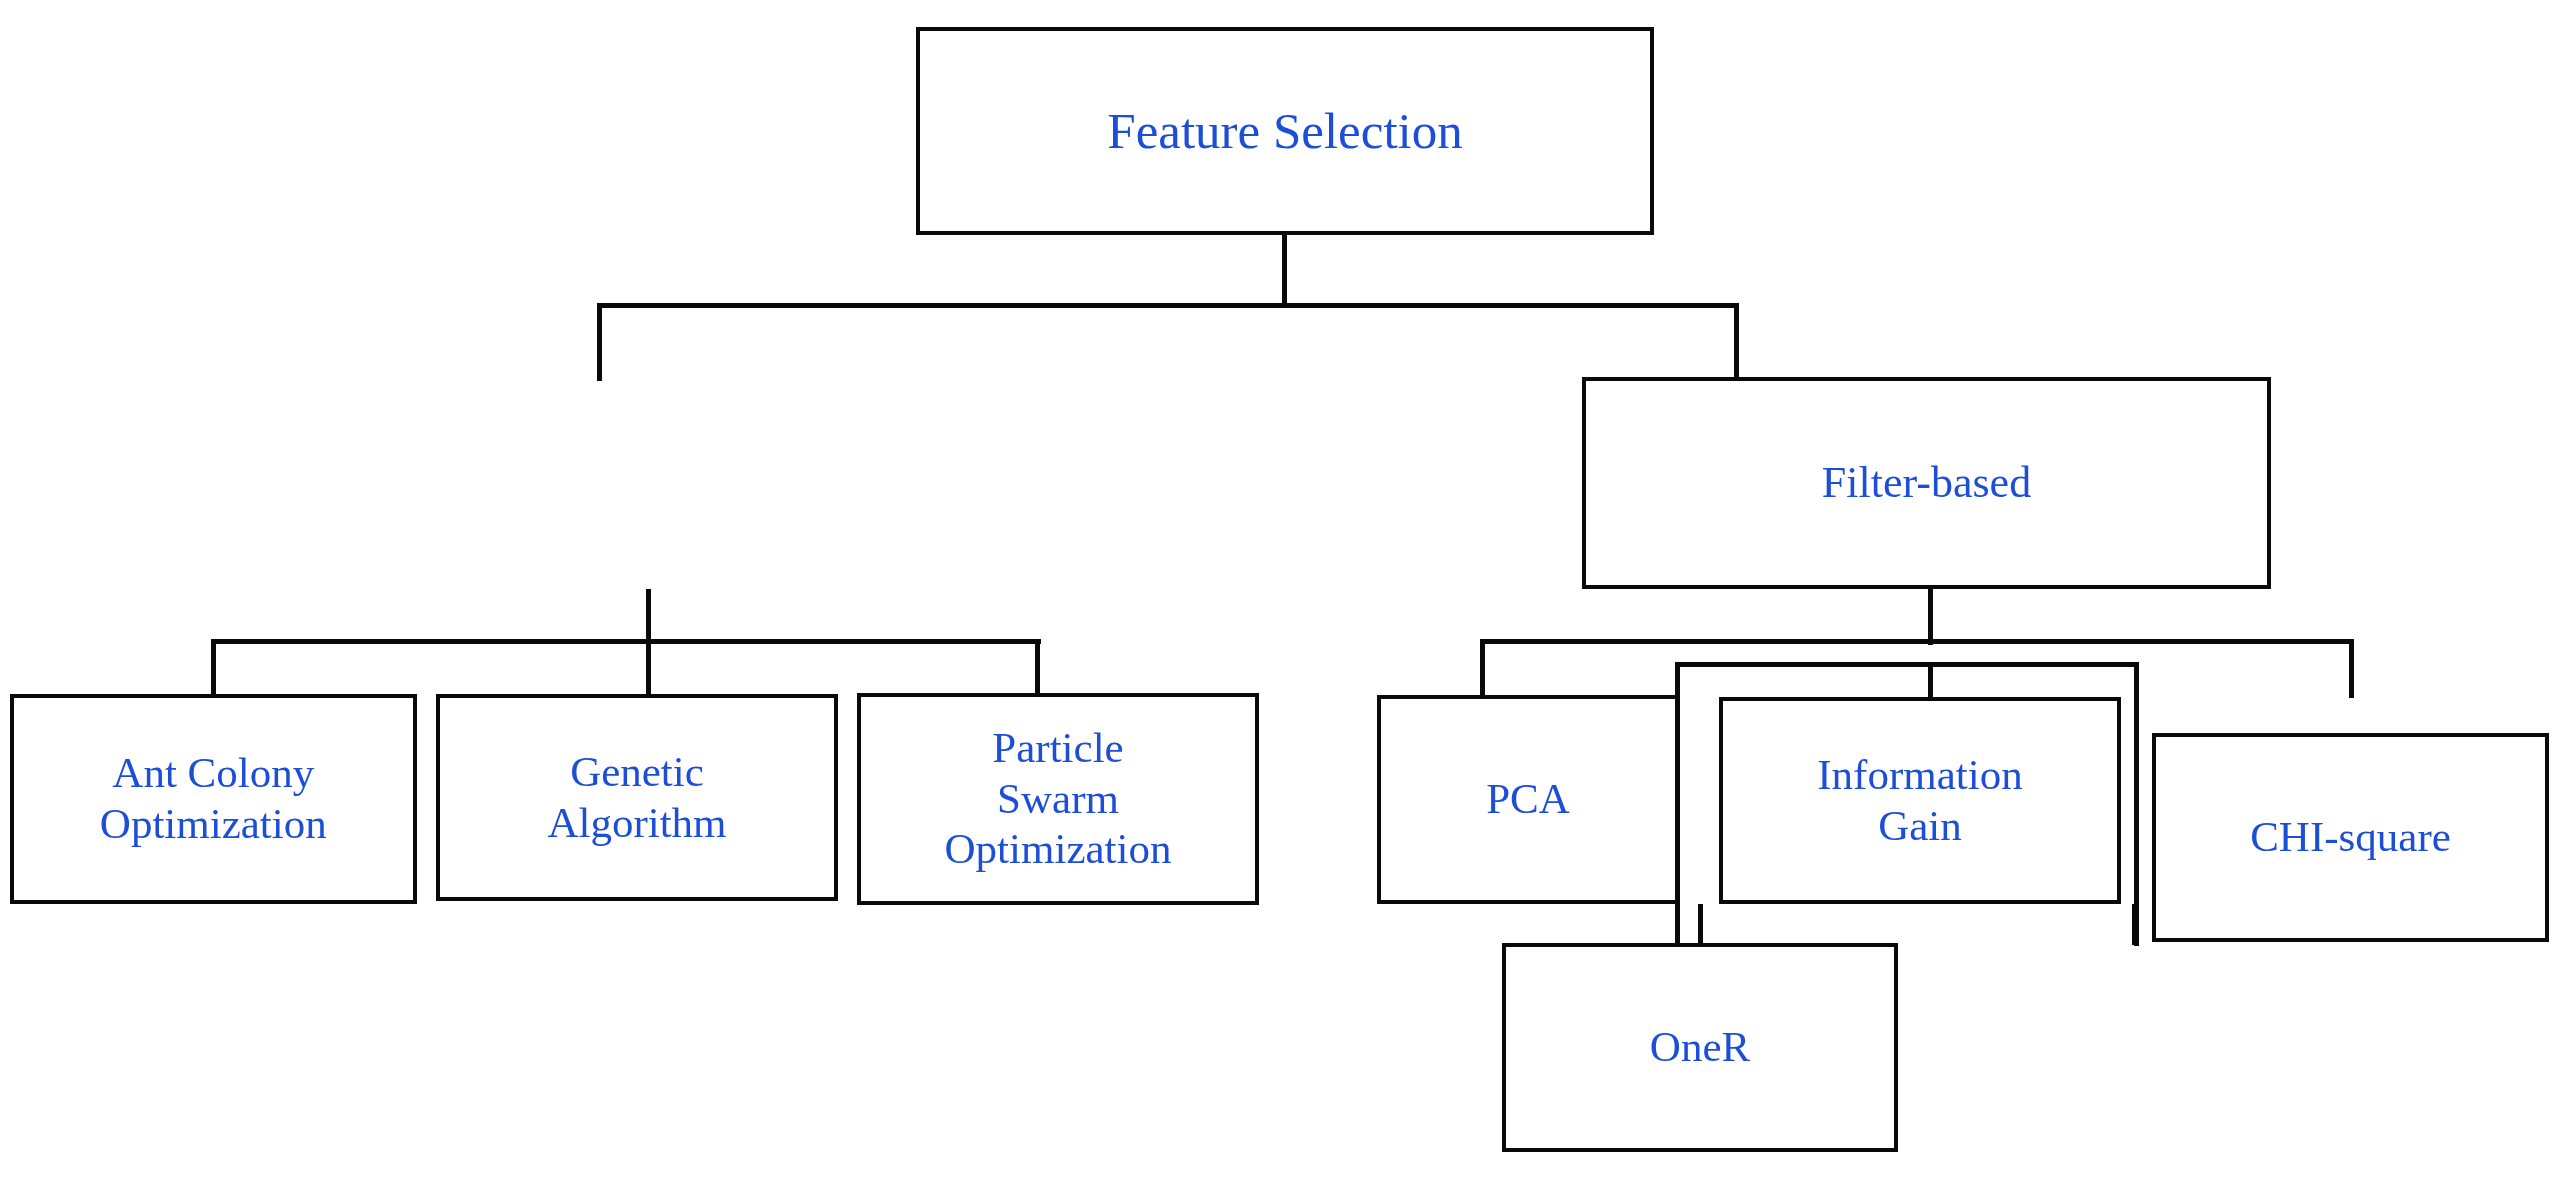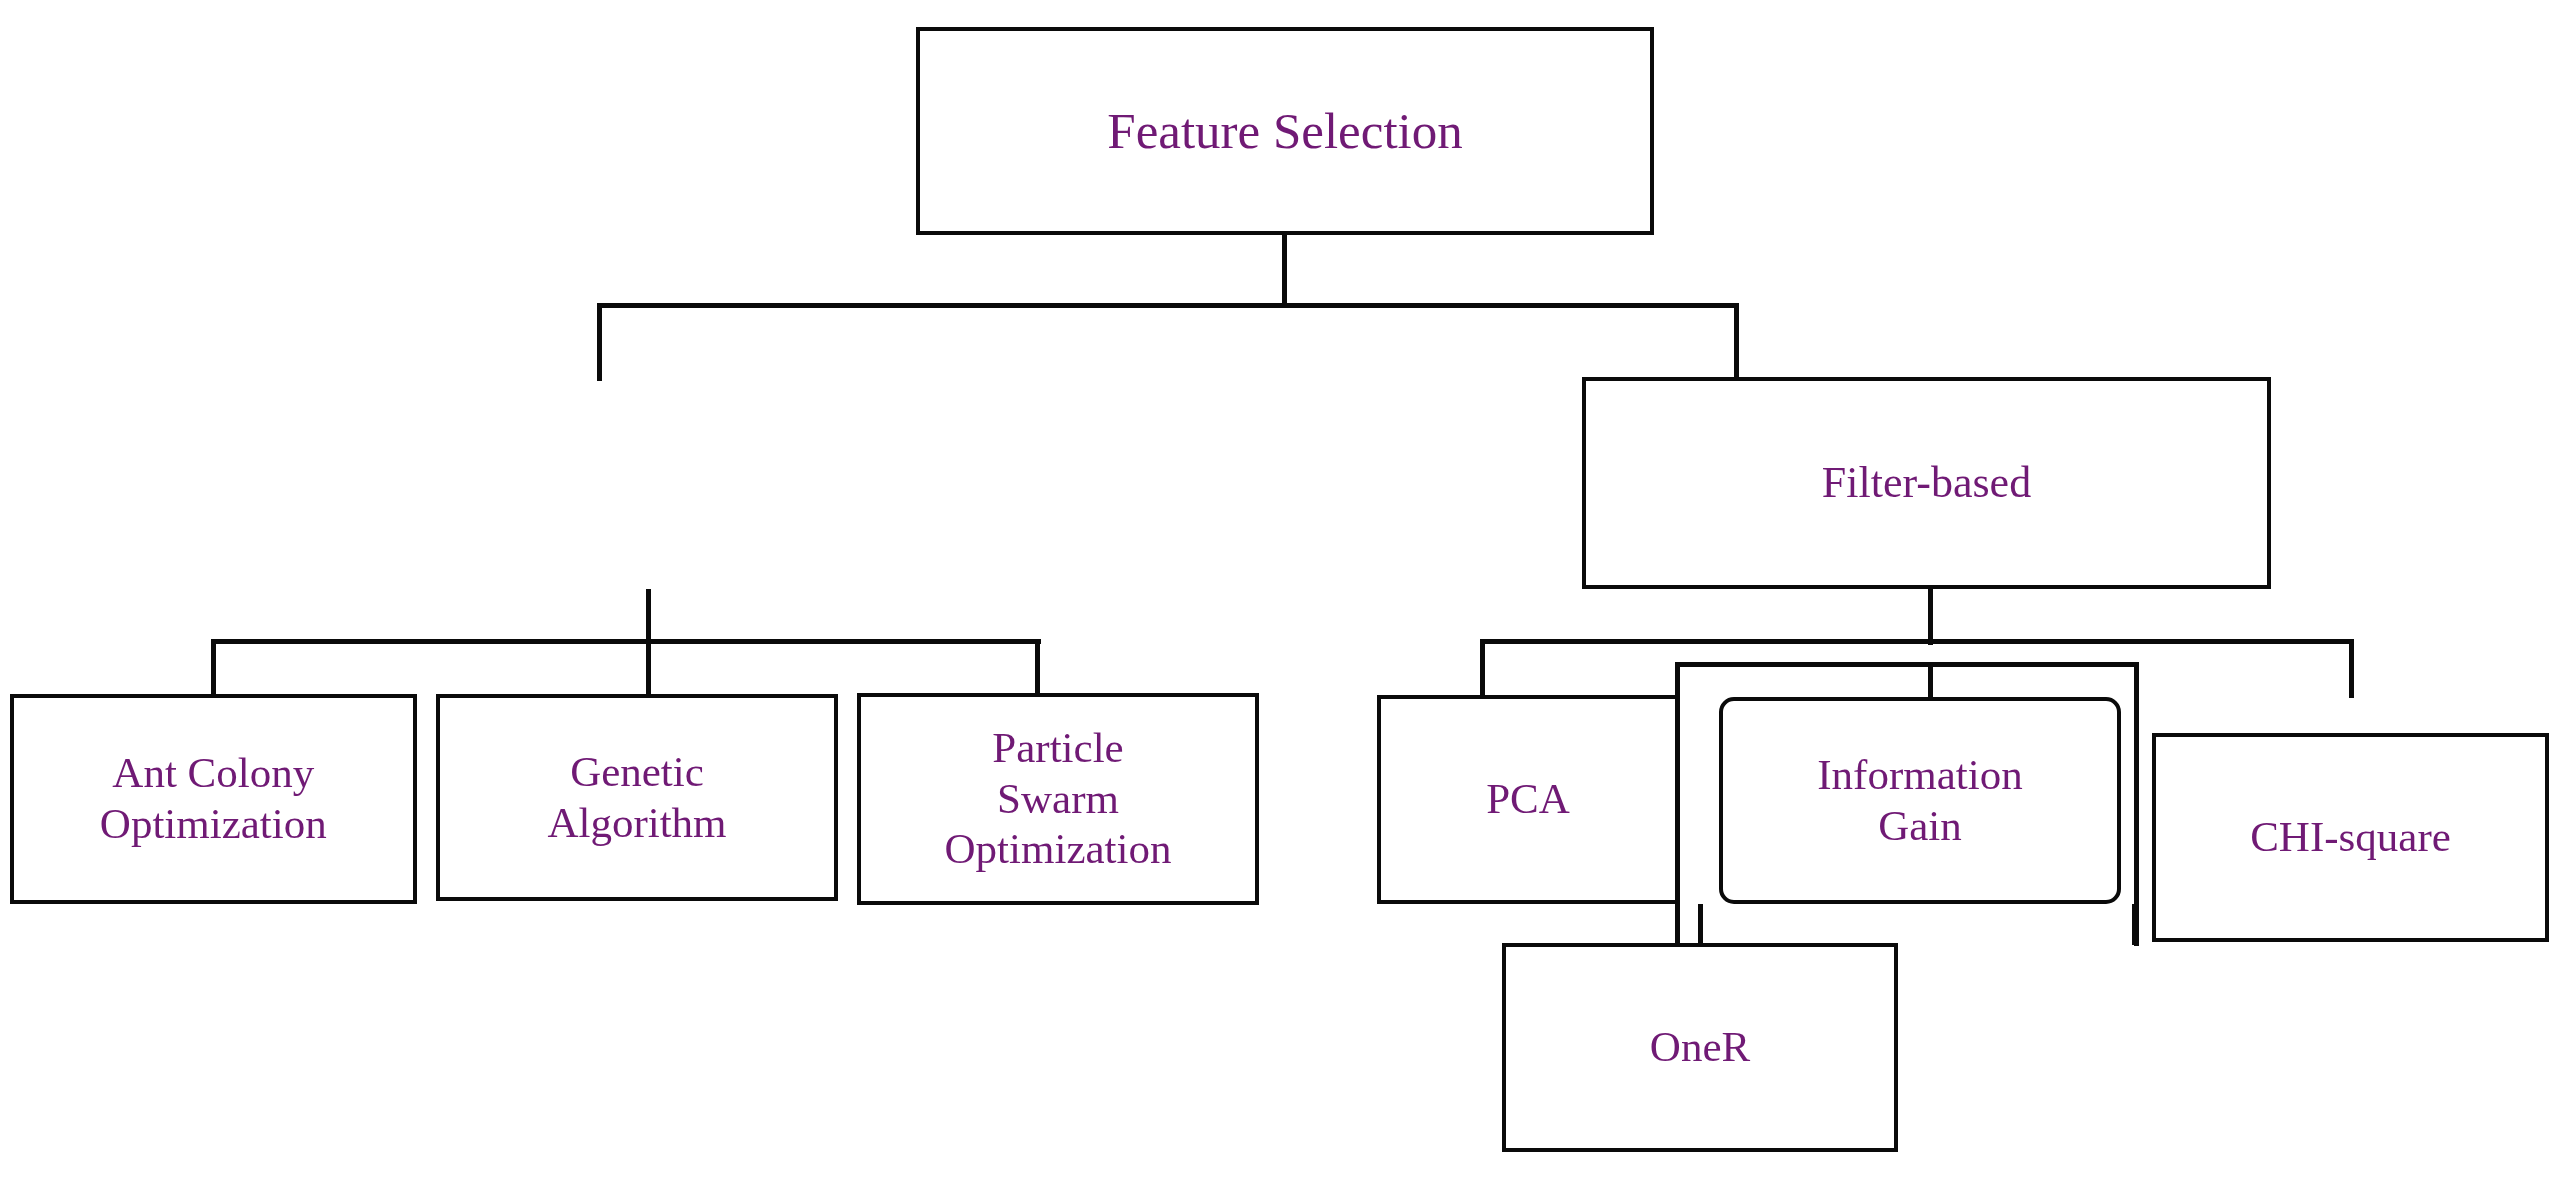--- a/index.html
+++ b/index.html
@@ -18,21 +18,21 @@
   }
   .node {
     position: absolute;
     box-sizing: border-box;
     border: 4.9px solid #0a0a0a;
     background: #ffffff;
     display: flex;
     align-items: center;
     justify-content: center;
     text-align: center;
-    color: #701a75;
+    color: #1d4ed8;
     z-index: 5;
   }
   .node .label {
     display: block;
     line-height: 1.18;
     white-space: pre-line;
     padding: 0 6.6px;
   }
   
   .t-root   { font-size: 51px; }
@@ -113,21 +113,21 @@
   <div class="node t-leaf" style="left:857px; top:693px; width:402px; height:212px;justify-content:center;">
     <span class="label">Particle
 Swarm
 Optimization</span>
   </div>
 
   <div class="node t-leaf" style="left:1377px; top:695px; width:302px; height:209px;">
     <span class="label">PCA</span>
   </div>
 
-  <div class="node t-leaf" style="left:1719px; top:697px; width:402px; height:207px;border-radius:15px;">
+  <div class="node t-leaf" style="left:1719px; top:697px; width:402px; height:207px;">
     <span class="label">Information
 Gain</span>
   </div>
 
   <div class="node t-leaf" style="left:2152px; top:733px; width:397px; height:209px;">
     <span class="label">CHI-square</span>
   </div>
 
   <div class="node t-leaf" style="left:1502px; top:943px; width:396px; height:209px;text-align:center;">
     <span class="label">OneR</span>

